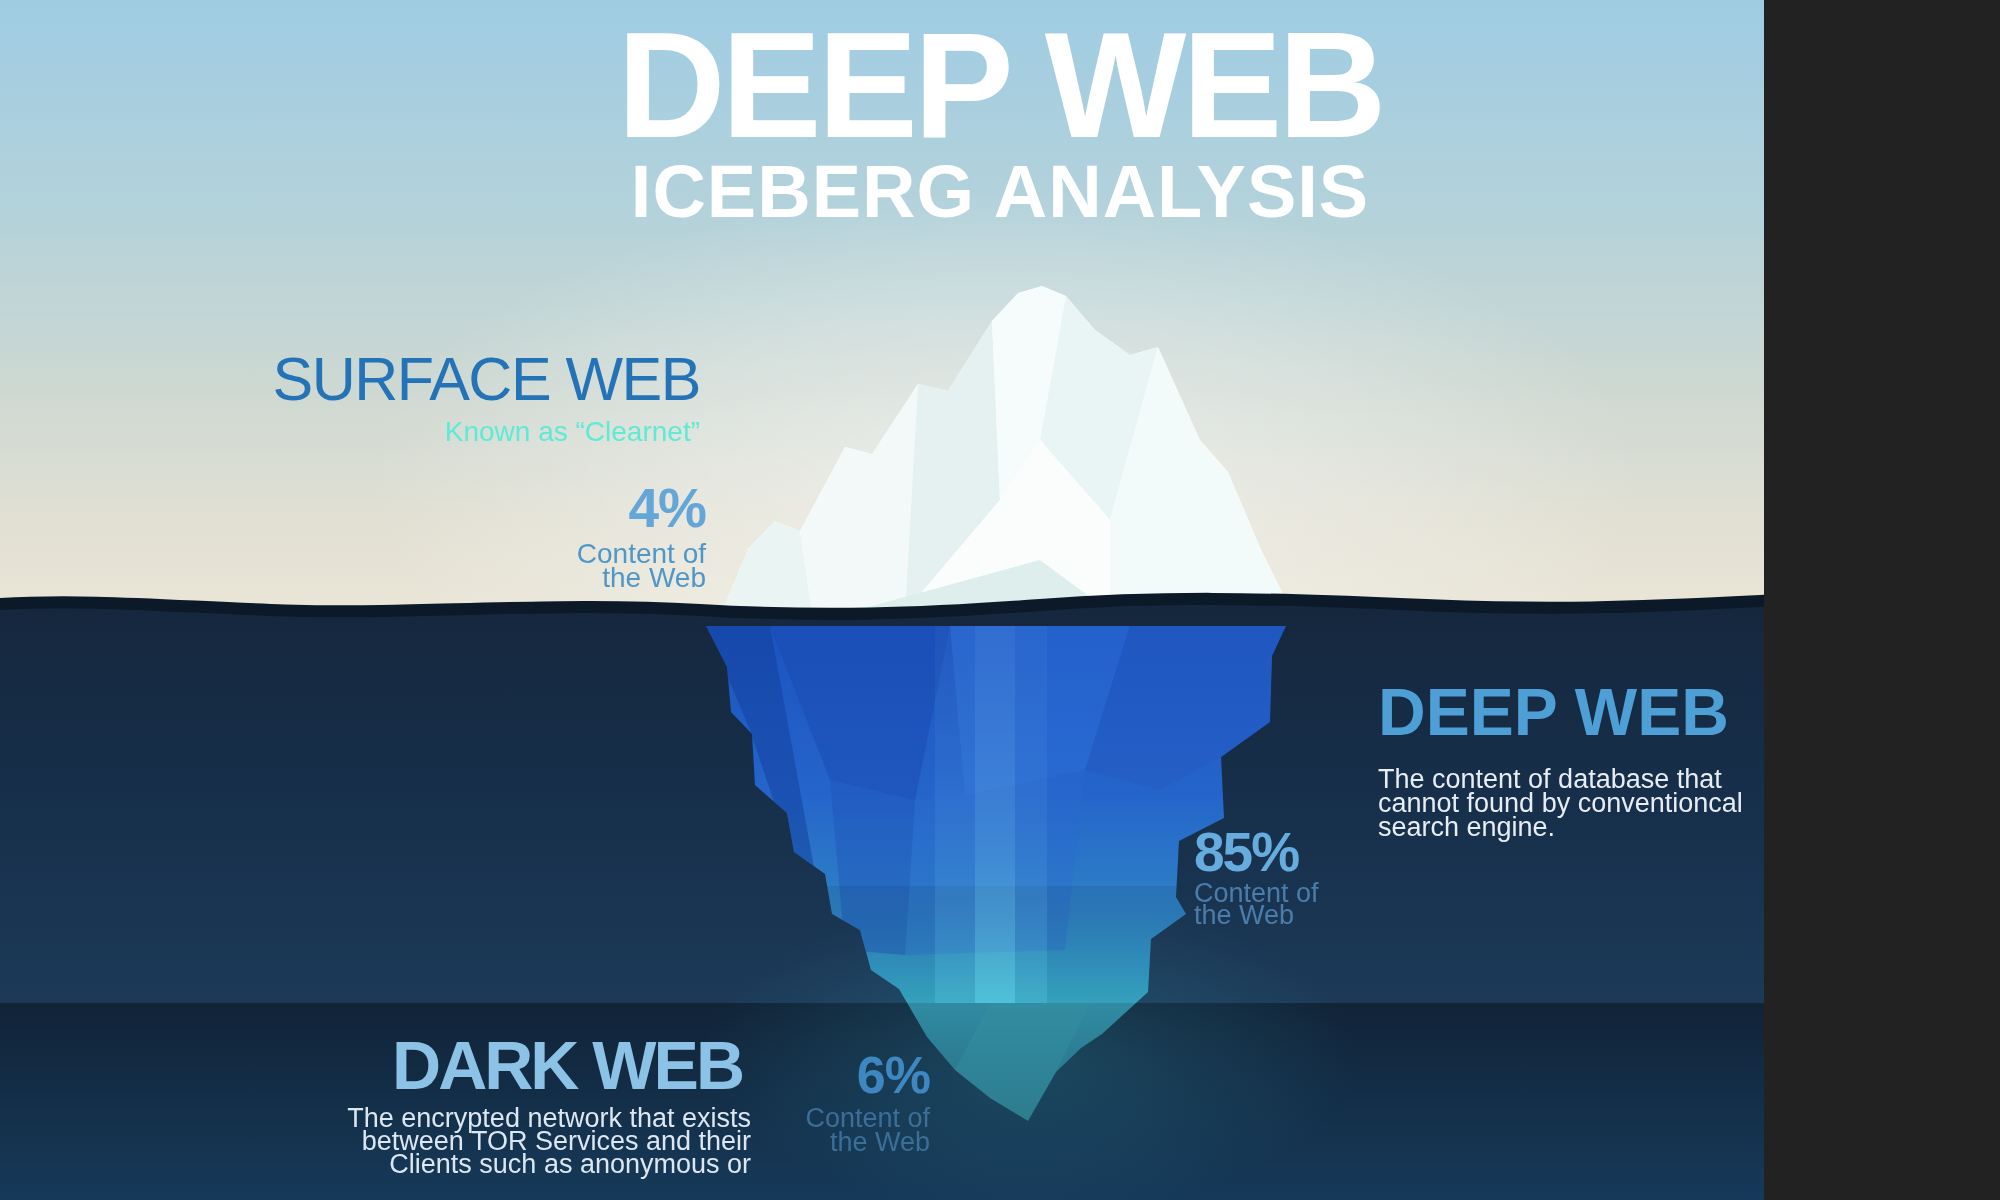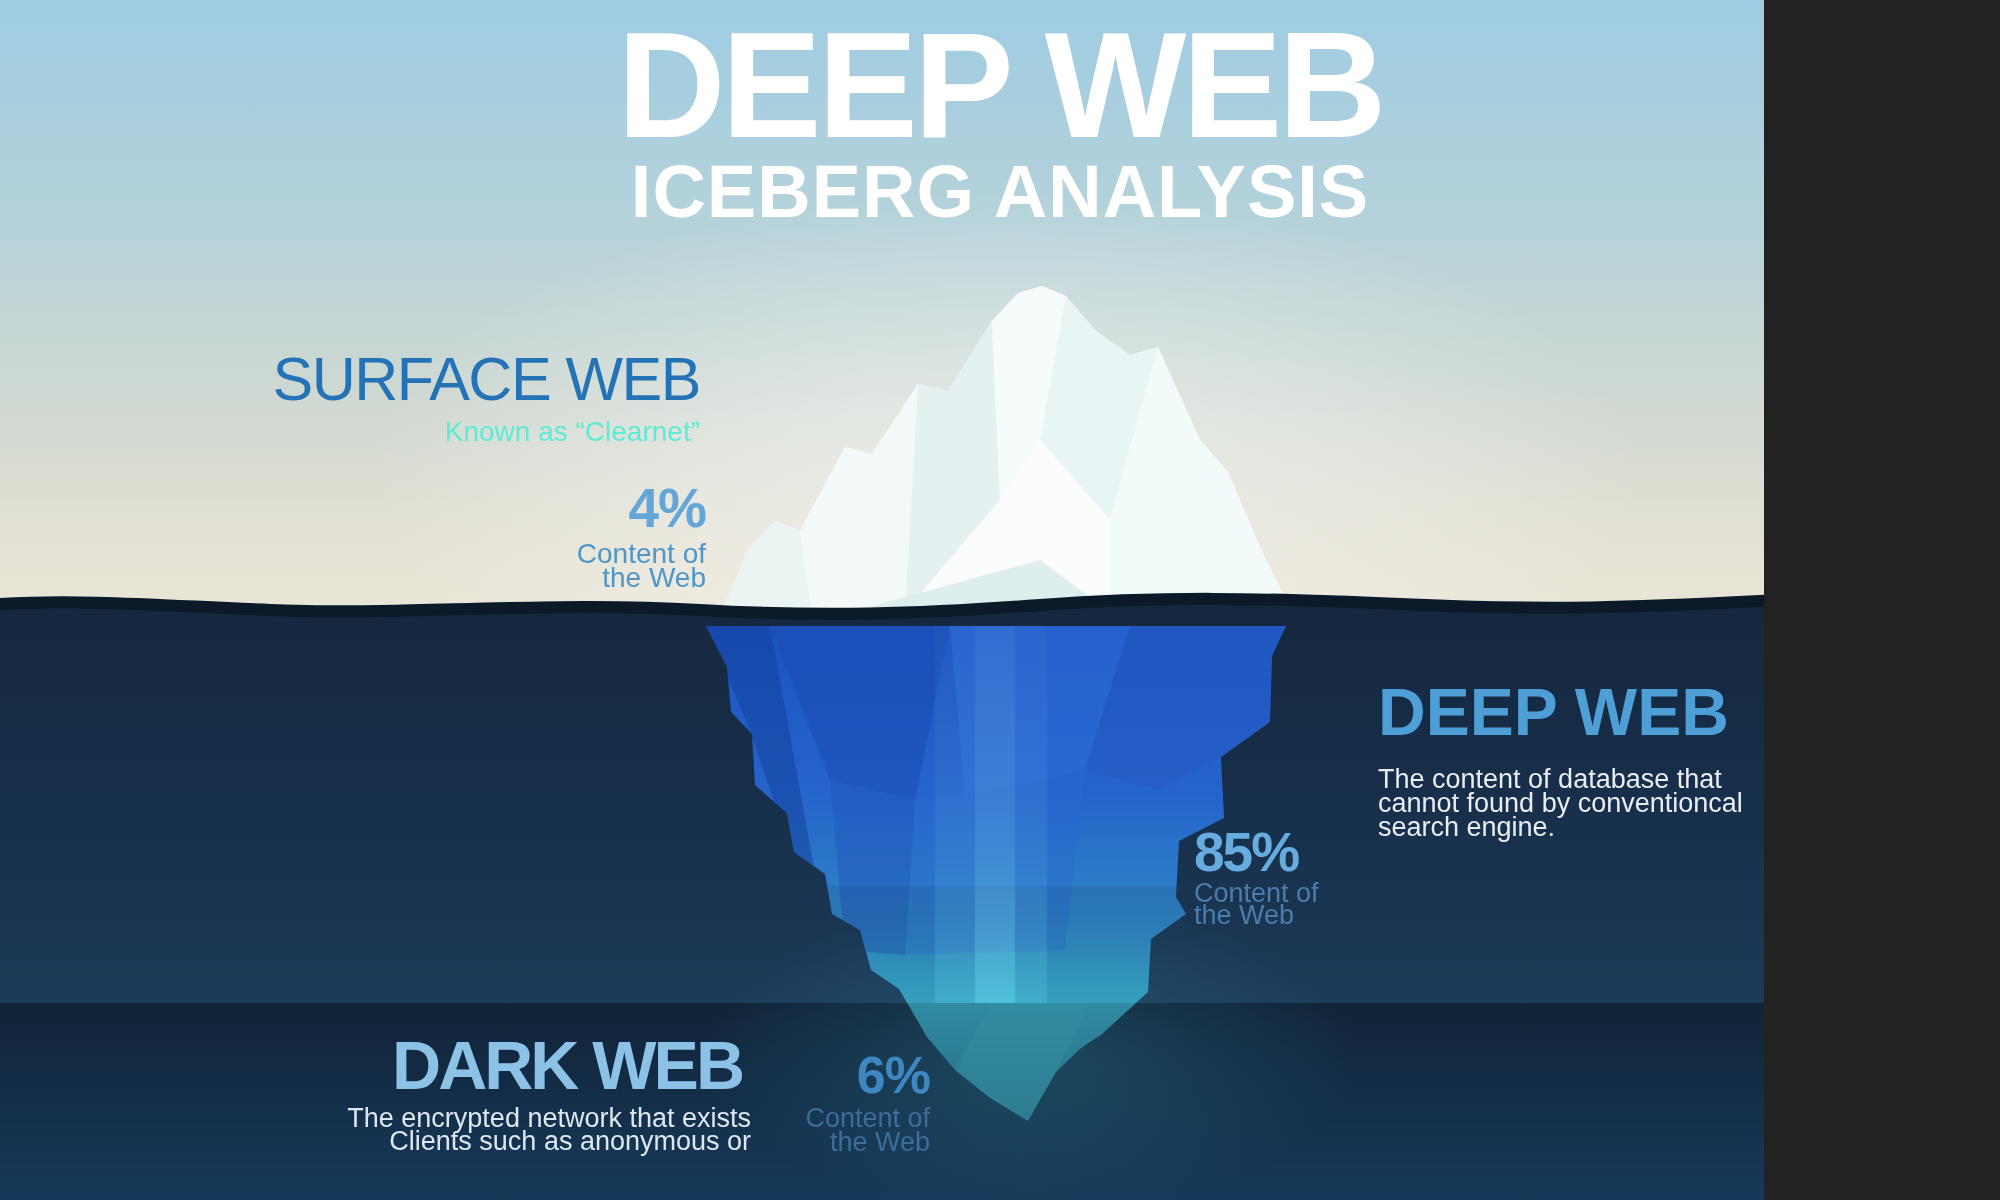--- a/index.html
+++ b/index.html
@@ -183,20 +183,21 @@
     <div class="pct-num">85%</div>
     <div class="pct-cap">
       <div>Content of</div>
       <div>the Web</div>
     </div>
   </div>
 
   <div class="txt dark-heading">DARK WEB</div>
   <div class="txt dark-desc">
     <div>The  encrypted network that exists</div>
+    <div>between TOR Services and their</div>
     <div>Clients such as  anonymous or</div>
   </div>
   <div class="pct-block pct6">
     <div class="pct-num">6%</div>
     <div class="pct-cap">
       <div>Content of</div>
       <div>the Web</div>
     </div>
   </div>
 

